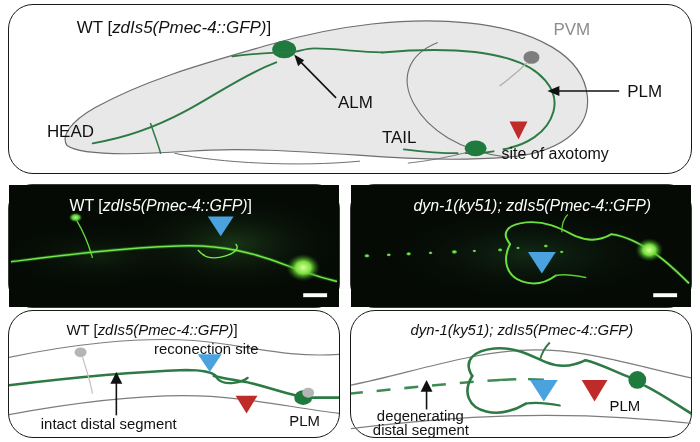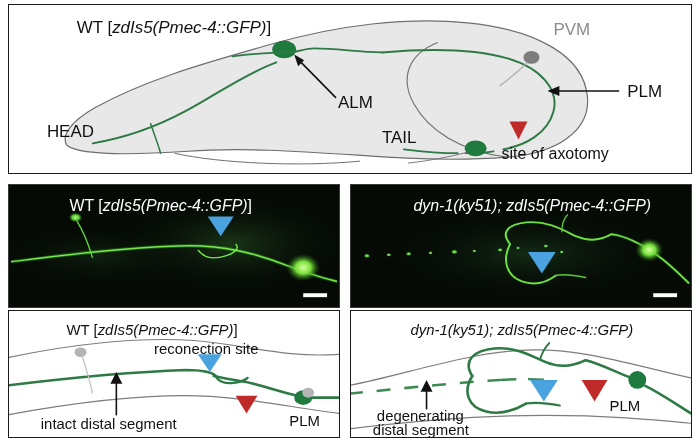--- a/index.html
+++ b/index.html
@@ -16,20 +16,21 @@
   }
   #figure {
     position: absolute;
     left: 0; top: 0;
     width: 700px;
     height: 442px;
   }
   .panel {
     position: absolute;
     box-sizing: border-box;
+    border-radius: 25px;
   }
 
   
   #panel-a {
     left: 8px;
     top: 4px;
     width: 684px;
     height: 170px;
     border: 1.6px solid #1a1a1a;
     background: #ffffff;

